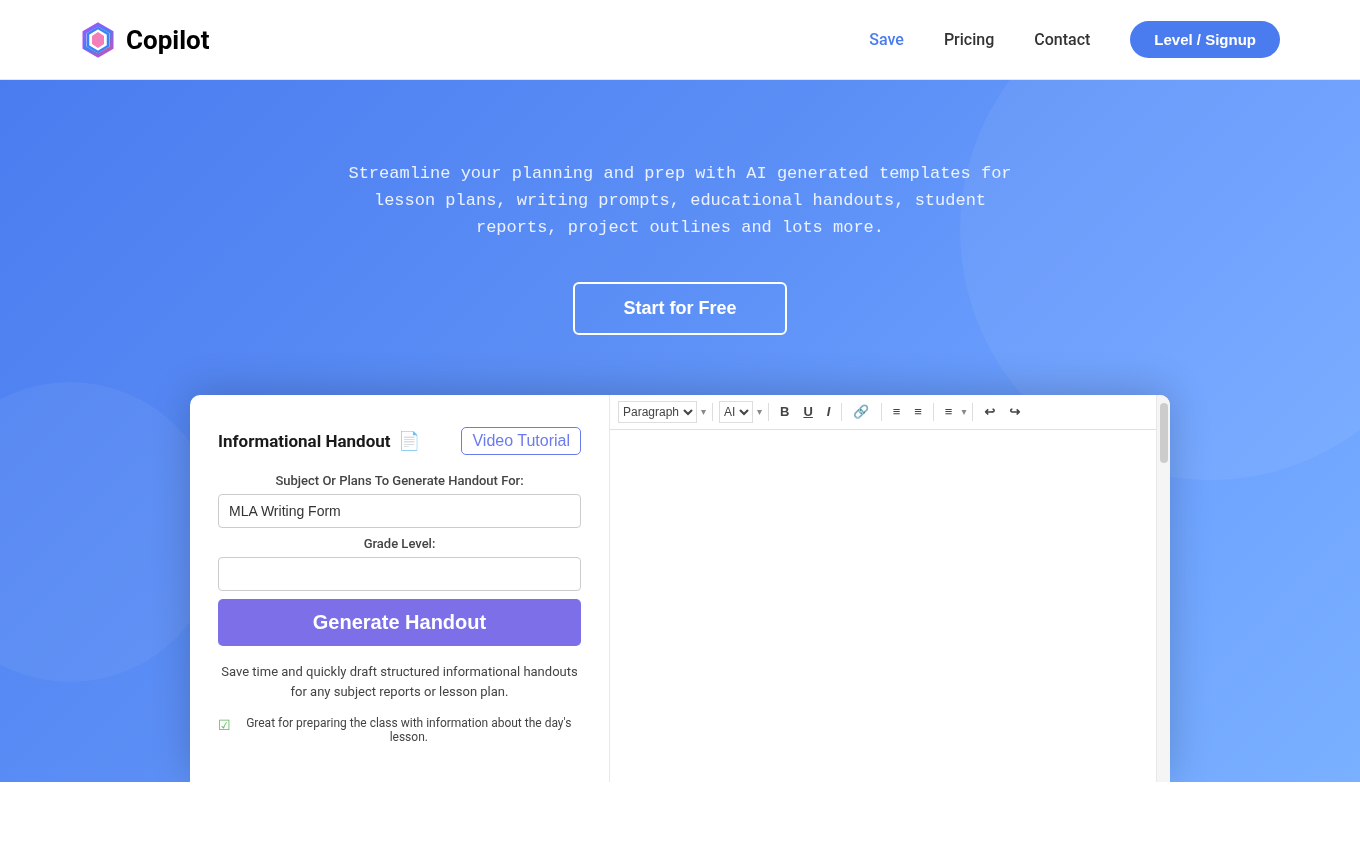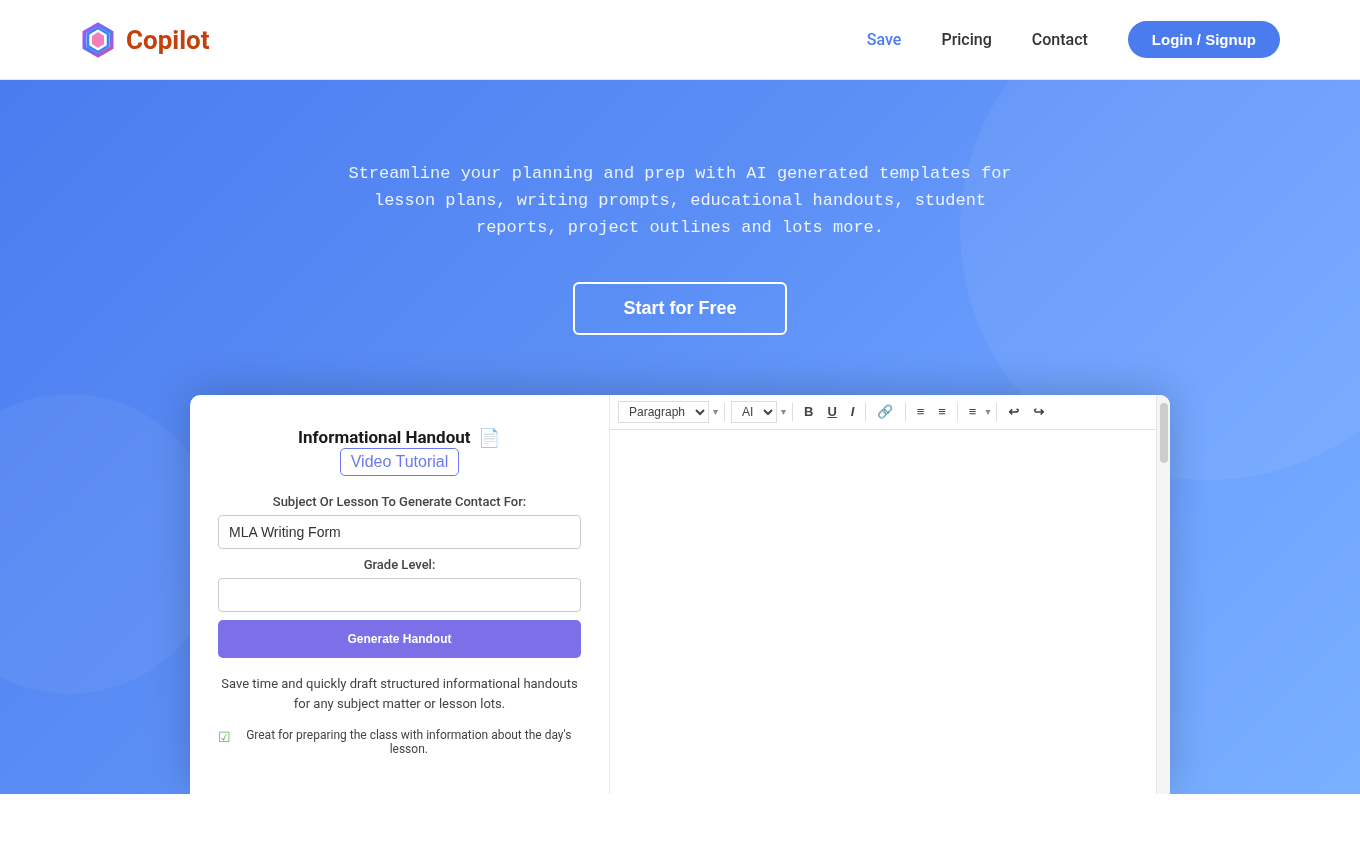--- a/index.html
+++ b/index.html
@@ -20,21 +20,21 @@
       align-items: center;
       gap: 10px;
     }
     .logo-icon {
       width: 36px;
       height: 36px;
     }
     .logo-text {
       font-size: 26px;
       font-weight: 700;
-      color: #c2410c;
+      color: #000000;
     }
     .nav-links {
       display: flex;
       align-items: center;
       gap: 40px;
     }
     .nav-link {
       font-size: 16px;
       font-weight: 500;
       color: #333;
@@ -138,21 +138,20 @@
       border-right: 1px solid #e8e8e8;
       flex-shrink: 0;
     }
 
     
     .panel-header {
       display: flex;
       align-items: center;
       justify-content: space-between;
       margin-bottom: 18px;
-      flex-direction: column;
     }
     .panel-title {
       font-size: 17px;
       font-weight: 700;
       color: #1a1a1a;
       display: flex;
       align-items: center;
       gap: 8px;
     }
     .doc-icon {
@@ -183,21 +182,21 @@
       margin-bottom: 8px;
       outline: none;
     }
     .generate-btn {
       width: 100%;
       background: #7c6fe8;
       color: #fff;
       border: none;
       border-radius: 5px;
       padding: 12px;
-      font-size: 12px;
+      font-size: 20px;
       font-weight: 600;
       cursor: pointer;
       margin-bottom: 16px;
     }
     .description-text {
       font-size: 13px;
       color: #444;
       line-height: 1.55;
       margin-bottom: 14px;
     }
@@ -222,21 +221,21 @@
       align-items: center;
       gap: 4px;
       padding: 6px 8px;
       border-bottom: 1px solid #e0e0e0;
       flex-wrap: wrap;
       margin-bottom: 8px;
     }
     .toolbar-select {
       border: 1px solid #ddd;
       border-radius: 0;
-      padding: 2px 6px;
+      padding: 2px 0;
       font-size: 12px;
       color: #444;
       background: #fff;
       cursor: pointer;
     }
     .toolbar-divider {
       width: 1px;
       height: 18px;
       background: #ddd;
       margin: 0 2px;
@@ -307,49 +306,49 @@
         </linearGradient>
       </defs>
     </svg>
     <span class="logo-text">Copilot</span>
   </div>
 
   <div class="nav-links">
     <a class="nav-link active">Save</a>
     <a class="nav-link">Pricing</a>
     <a class="nav-link">Contact</a>
-    <button class="login-btn">Login / Signup</button>
+    <button class="login-btn">Level / Signup</button>
   </div>
 </nav>
 
 <section class="hero">
   <p class="hero-subtitle">Streamline your planning and prep with AI generated templates for lesson plans, writing prompts, educational handouts, student reports, project outlines and lots more.</p>
   <button class="start-btn">Start for Free</button>
 
   
   <div class="app-preview">
 
     <div class="app-left">
       <div class="panel-header">
         <div class="panel-title">
           <span>Informational Handout</span>
           <span class="doc-icon">📄</span>
         </div>
         <button class="video-btn">Video Tutorial</button>
       </div>
 
-      <div class="field-label">Subject Or Lesson To Generate Contact For:</div>
+      <div class="field-label">Subject Or Plans To Generate Handout For:</div>
       <input class="text-input" type="text" value="MLA Writing Form" style="">
 
       <div class="field-label">Grade Level:</div>
       <input class="text-input" type="text" value="" style="">
 
       <button class="generate-btn">Generate Handout</button>
 
-      <p class="description-text">Save time and quickly draft structured informational handouts for any subject matter or lesson lots.</p>
+      <p class="description-text">Save time and quickly draft structured informational handouts for any subject reports or lesson plan.</p>
 
       <div class="check-item">
         <span class="check-icon">☑</span>
         <span>Great for preparing the class with information about the day's lesson.</span>
       </div>
     </div>
 
     <div class="app-right-wrapper">
       <div class="app-right-content">
         <div class="editor-toolbar">

